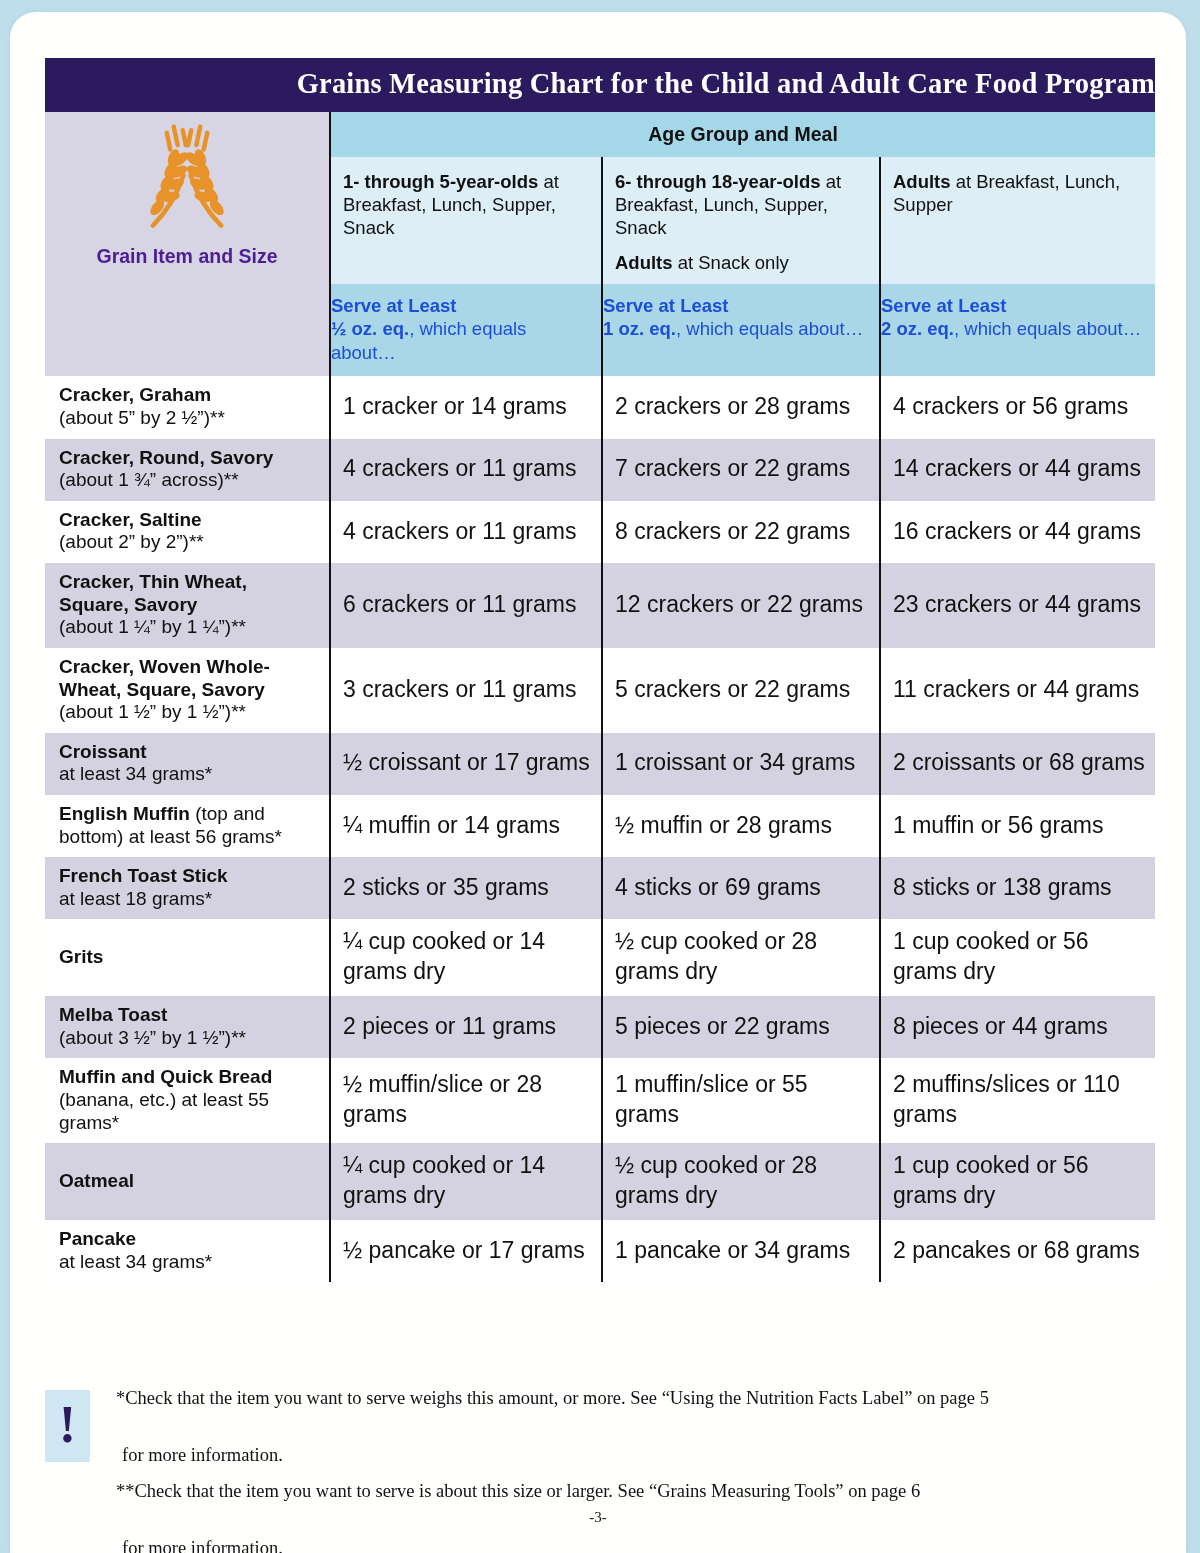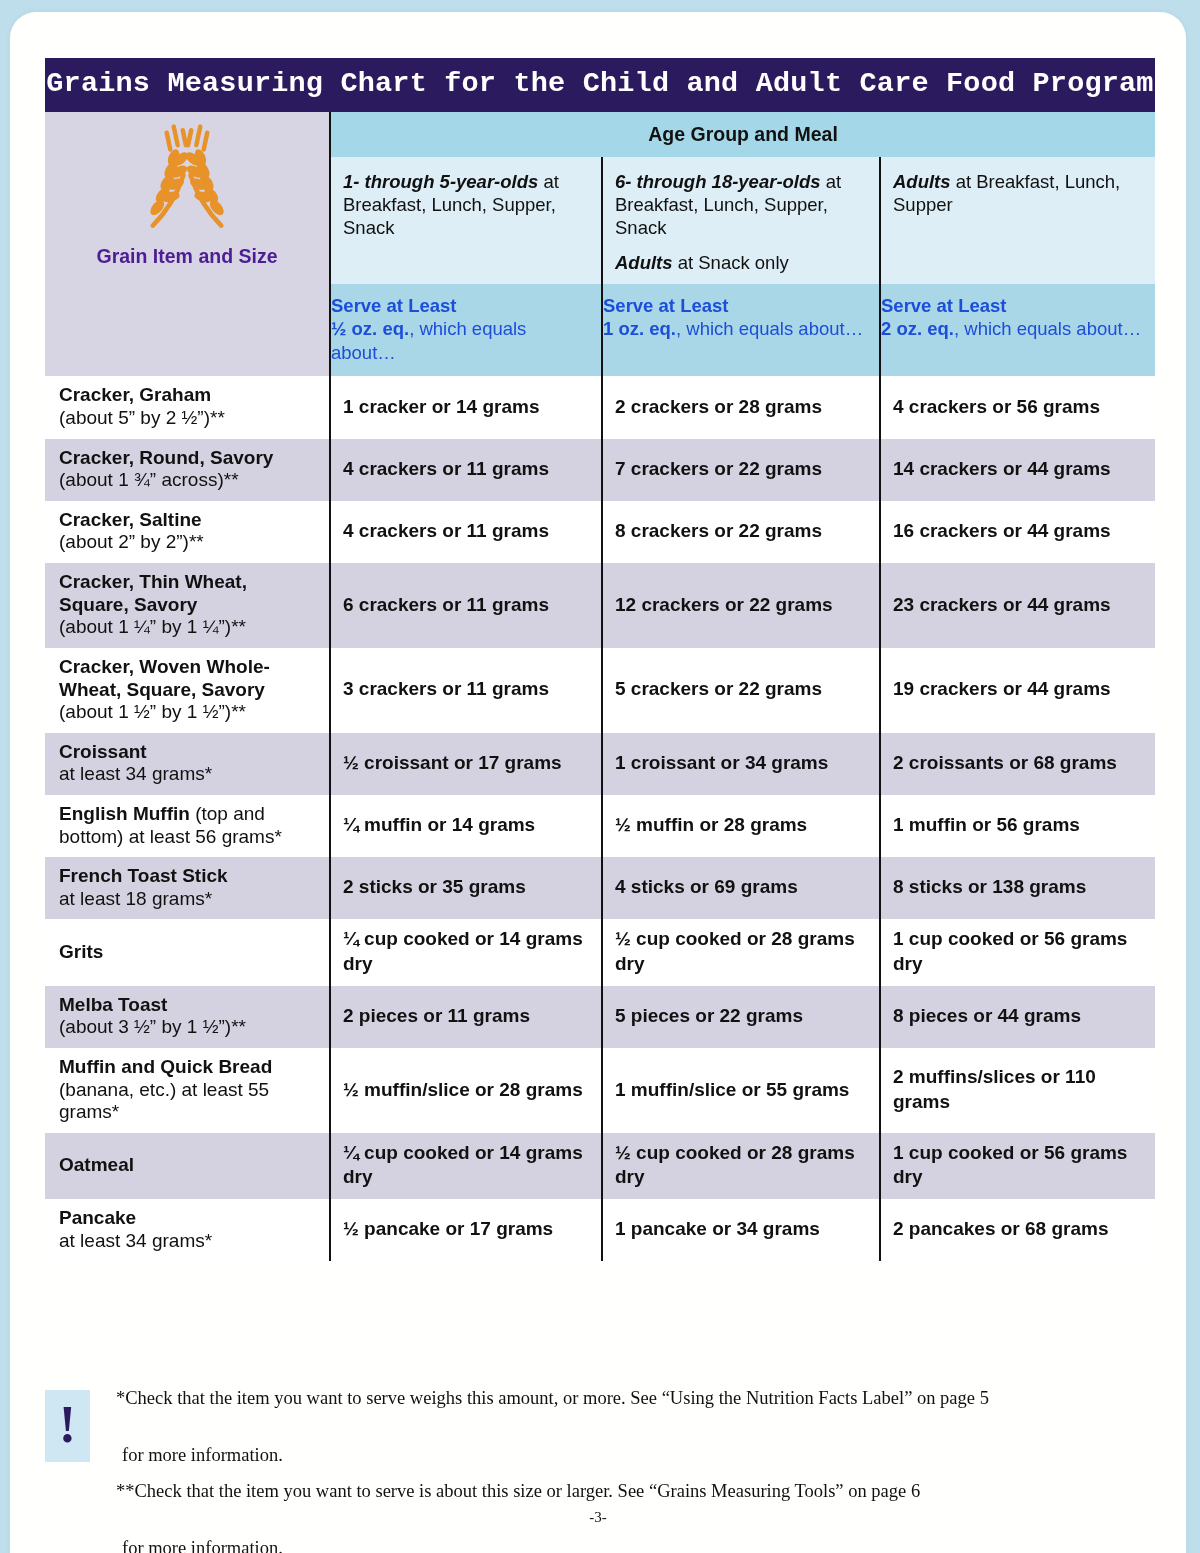--- a/index.html
+++ b/index.html
@@ -40,22 +40,22 @@
     position: absolute;
     left: 35px;
     top: 46px;
     width: 1110px;
   }
 
   
   .title-bar {
     background: #2b1a5e;
     color: #ffffff;
-    text-align: center;
-    font-family: Liberation Mono, monospace;
+    text-align: right;
+    font-family: Liberation Serif, serif;
     font-weight: bold;
     font-size: 28.5px;
     letter-spacing: 0.2px;
     padding: 11px 0 12px 0;
     line-height: 1.08;
   }
 
   
   table.grains {
     border-collapse: collapse;
@@ -102,21 +102,21 @@
   
   .agegrp {
     background: #ddeef6;
     vertical-align: top;
     padding: 13px 11px 10px 12px;
     font-size: 18.5px;
     line-height: 1.26;
     color: #111;
     border-left: 2.2px solid #111;
   }
-  .agegrp b { font-weight: bold; font-style: italic; }
+  .agegrp b { font-weight: bold; }
   .agegrp .gap { display:block; height: 11px; }
 
   
   .serve {
     background: #a9d7e8;
     vertical-align: top;
     padding: 10px 11px 12px 0;
     font-size: 18.5px;
     line-height: 1.27;
     color: #1d4ed8;
@@ -131,26 +131,25 @@
     font-size: 19px;
     line-height: 1.19;
     color: #111;
     border-right: 2.2px solid #111;
   }
   td.item .nm { font-weight: bold; }
   td.item .sz { font-weight: normal; }
 
   td.val {
     vertical-align: middle;
-    padding: 8px 16px 9px 12px;
-    font-size: 19px;
+    padding: 8px 8px 9px 12px;
+    font-size: 23px;
     line-height: 1.3;
     color: #111;
     border-left: 2.2px solid #111;
-    font-weight: bold;
   }
 
   tr.odd  td { background: #ffffff; }
   tr.even td { background: #d4d2e0; }
 
   
   .foot-block {
     position: absolute;
     left: 35px;
     top: 1372px;
@@ -324,21 +323,21 @@
           <tr class="even">
             <td class="item"><span class="nm">Cracker, Thin Wheat, Square, Savory</span><br><span class="sz">(about 1 ¼” by 1 ¼”)**</span></td>
             <td class="val">6 crackers or 11 grams</td>
             <td class="val">12 crackers or 22 grams</td>
             <td class="val">23 crackers or 44 grams</td>
           </tr>
           <tr class="odd">
             <td class="item"><span class="nm">Cracker, Woven Whole-Wheat, Square, Savory</span><br><span class="sz">(about 1 ½” by 1 ½”)**</span></td>
             <td class="val">3 crackers or 11 grams</td>
             <td class="val">5 crackers or 22 grams</td>
-            <td class="val">19 crackers or 44 grams</td>
+            <td class="val">11 crackers or 44 grams</td>
           </tr>
           <tr class="even">
             <td class="item"><span class="nm">Croissant</span><br><span class="sz">at least 34 grams*</span></td>
             <td class="val">½ croissant or 17 grams</td>
             <td class="val">1 croissant or 34 grams</td>
             <td class="val">2 croissants or 68 grams</td>
           </tr>
           <tr class="odd">
             <td class="item"><span class="nm">English Muffin</span><span class="sz"> (top and bottom) at least 56 grams*</span></td>
             <td class="val">¼ muffin or 14 grams</td>

